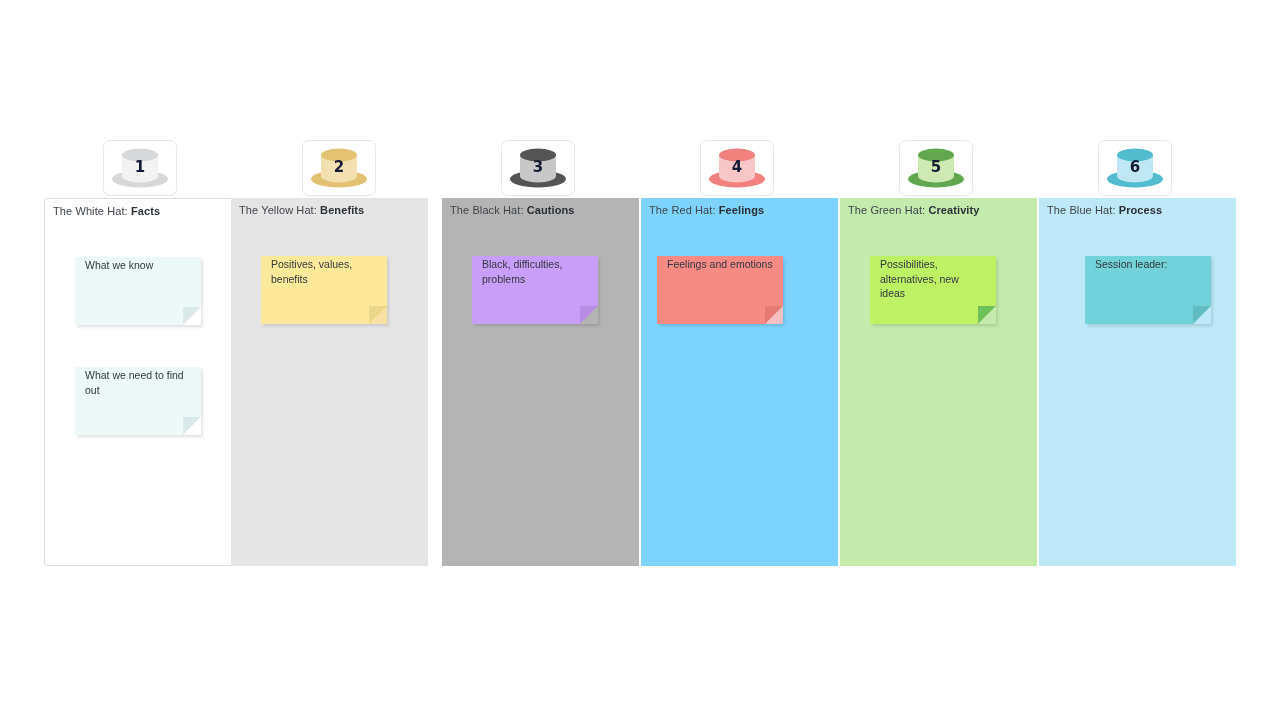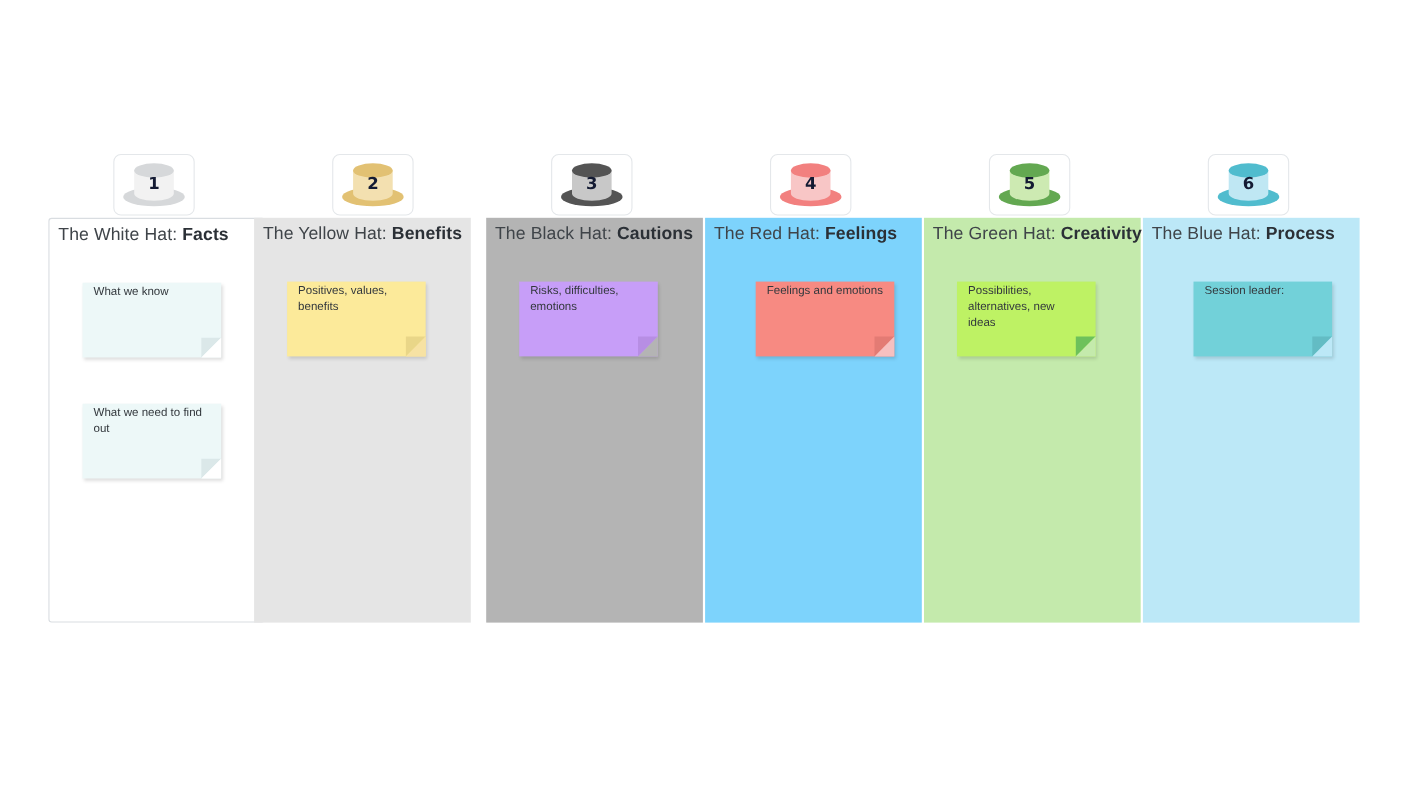--- a/index.html
+++ b/index.html
@@ -31,21 +31,21 @@
   .column.white-col {
     background: #ffffff;
     border: 1px solid #d9dde1;
     border-radius: 3px;
   }
 
   .col-header {
     position: absolute;
     left: 8px;
     top: 6px;
-    font-size: 16px;
+    font-size: 11px;
     color: #3f4449;
     white-space: nowrap;
     letter-spacing: 0.1px;
   }
 
   .col-header .bold {
     font-weight: bold;
     color: #2b3036;
   }
 
@@ -156,36 +156,36 @@
       <svg class="hat-svg" viewBox="0 0 66 50">
         <ellipse cx="33" cy="36" rx="28" ry="8.5" fill="#e2c173"></ellipse>
         <path d="M15 12 L15 33 A18 6.5 0 0 0 51 33 L51 12 Z" fill="#f3e0b0"></path>
         <ellipse cx="33" cy="12" rx="18" ry="6.5" fill="#e2c173"></ellipse>
       </svg>
       <div class="hat-num">2</div>
     </div>
     <div class="column" style="left: 398px; background: rgb(180, 180, 180);">
       <div class="col-header"><span>The Black Hat: </span><span class="bold">Cautions</span></div>
       <div class="note" style="background: rgb(199, 158, 248); left: 30px; top: 58px;">
-        <div>Risks, difficulties, emotions</div>
+        <div>Black, difficulties, problems</div>
         <div class="fold-shade" style="border-top-color: rgb(183, 142, 228);"></div>
         <div class="fold" style="border-bottom-color: rgb(180, 180, 180);"></div>
       </div>
     </div>
     <div class="hat-card" style="left: 457px;">
       <svg class="hat-svg" viewBox="0 0 66 50">
         <ellipse cx="33" cy="36" rx="28" ry="8.5" fill="#545454"></ellipse>
         <path d="M15 12 L15 33 A18 6.5 0 0 0 51 33 L51 12 Z" fill="#c8c8c8"></path>
         <ellipse cx="33" cy="12" rx="18" ry="6.5" fill="#545454"></ellipse>
       </svg>
       <div class="hat-num">3</div>
     </div>
     <div class="column" style="left: 597px; background: #7dd3fc;">
       <div class="col-header"><span>The Red Hat: </span><span class="bold">Feelings</span></div>
-      <div class="note" style="background: rgb(247, 138, 130); left: 46px; top: 58px;">
+      <div class="note" style="background: rgb(247, 138, 130); left: 16px; top: 58px;">
         <div>Feelings and emotions</div>
         <div class="fold-shade" style="border-top-color: rgb(227, 123, 116);"></div>
         <div class="fold" style="border-bottom-color: rgb(246, 192, 192);"></div>
       </div>
     </div>
     <div class="hat-card" style="left: 656px;">
       <svg class="hat-svg" viewBox="0 0 66 50">
         <ellipse cx="33" cy="36" rx="28" ry="8.5" fill="#f2807f"></ellipse>
         <path d="M15 12 L15 33 A18 6.5 0 0 0 51 33 L51 12 Z" fill="#f8c6c6"></path>
         <ellipse cx="33" cy="12" rx="18" ry="6.5" fill="#f2807f"></ellipse>

